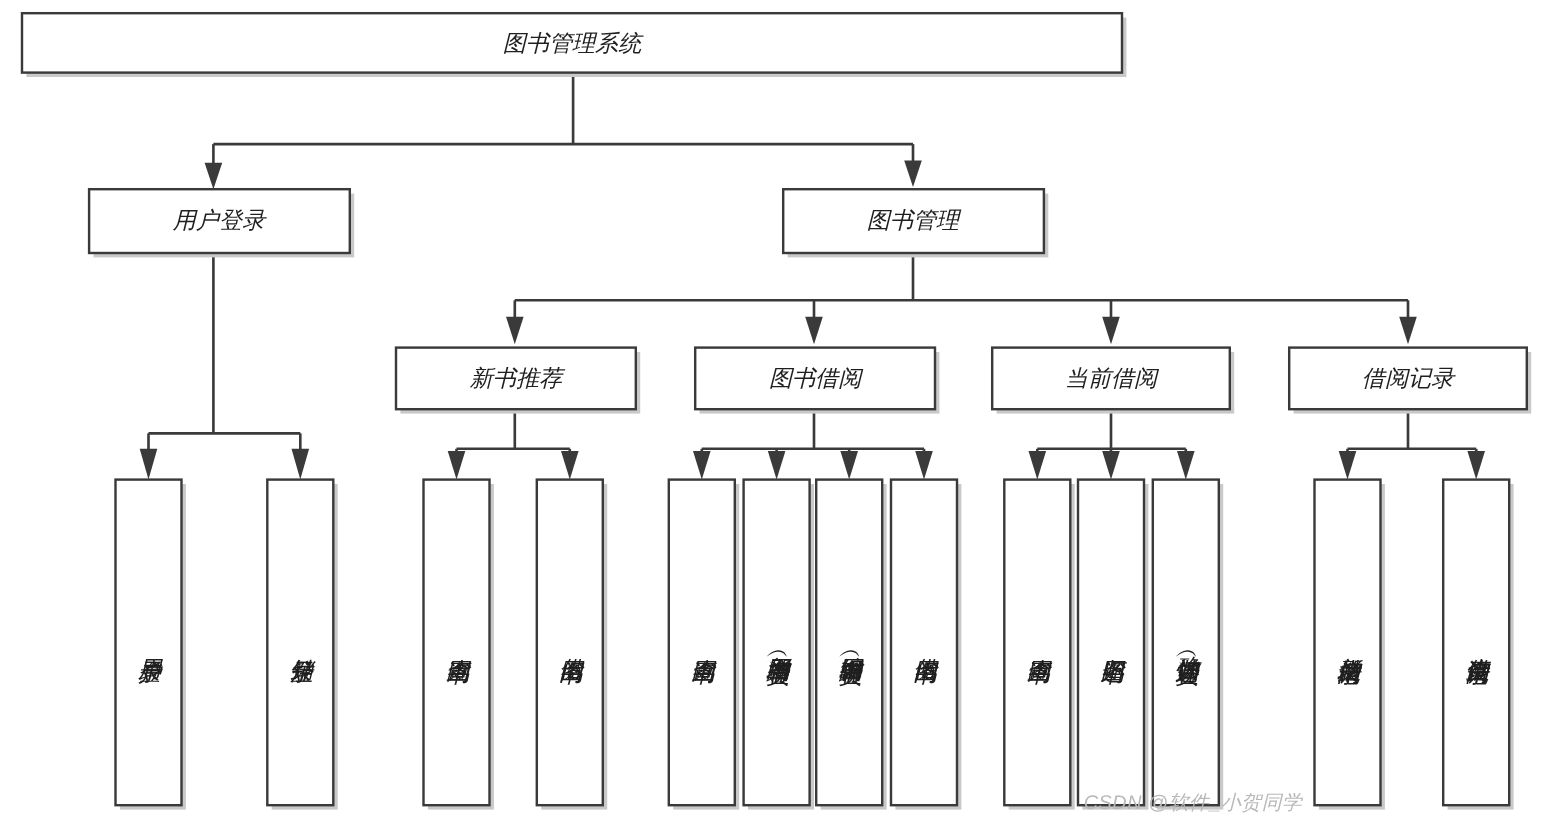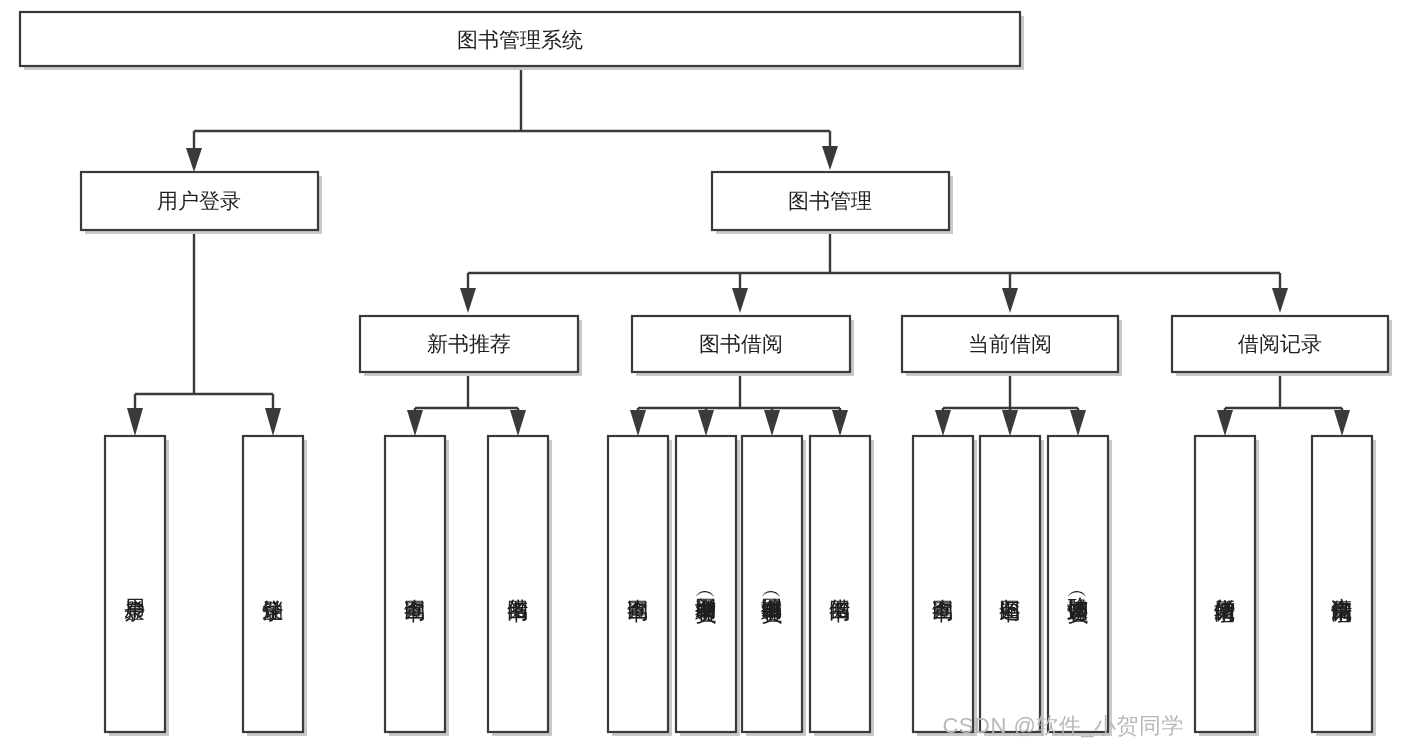--- a/index.html
+++ b/index.html
@@ -13,20 +13,21 @@
     height: 747px;
     font-family: "Liberation Sans", "DejaVu Sans", sans-serif;
     overflow: hidden;
     position: relative;
   }
   #diagram-root {
     position: relative;
     width: 1194px;
     height: 747px;
     background: #ffffff;
+    font-style: italic;
   }
   svg#tree-svg {
     position: absolute;
     left: 0;
     top: 0;
     width: 1405px;
     height: 747px;
     display: block;
   }
   .node-box {
@@ -68,21 +69,21 @@
     text-orientation: upright;
     letter-spacing: 1px;
     white-space: nowrap;
     pointer-events: none;
   }
   .watermark {
     position: absolute;
     right: 10px;
     bottom: 6px;
     font-family: "Liberation Sans", "DejaVu Sans", sans-serif;
-    font-size: 22px;
+    font-size: 18px;
     color: #b8b8b8;
     letter-spacing: 0.5px;
     user-select: none;
   }
 </style>
 </head>
 <body>
 
 <div id="diagram-root">
 

